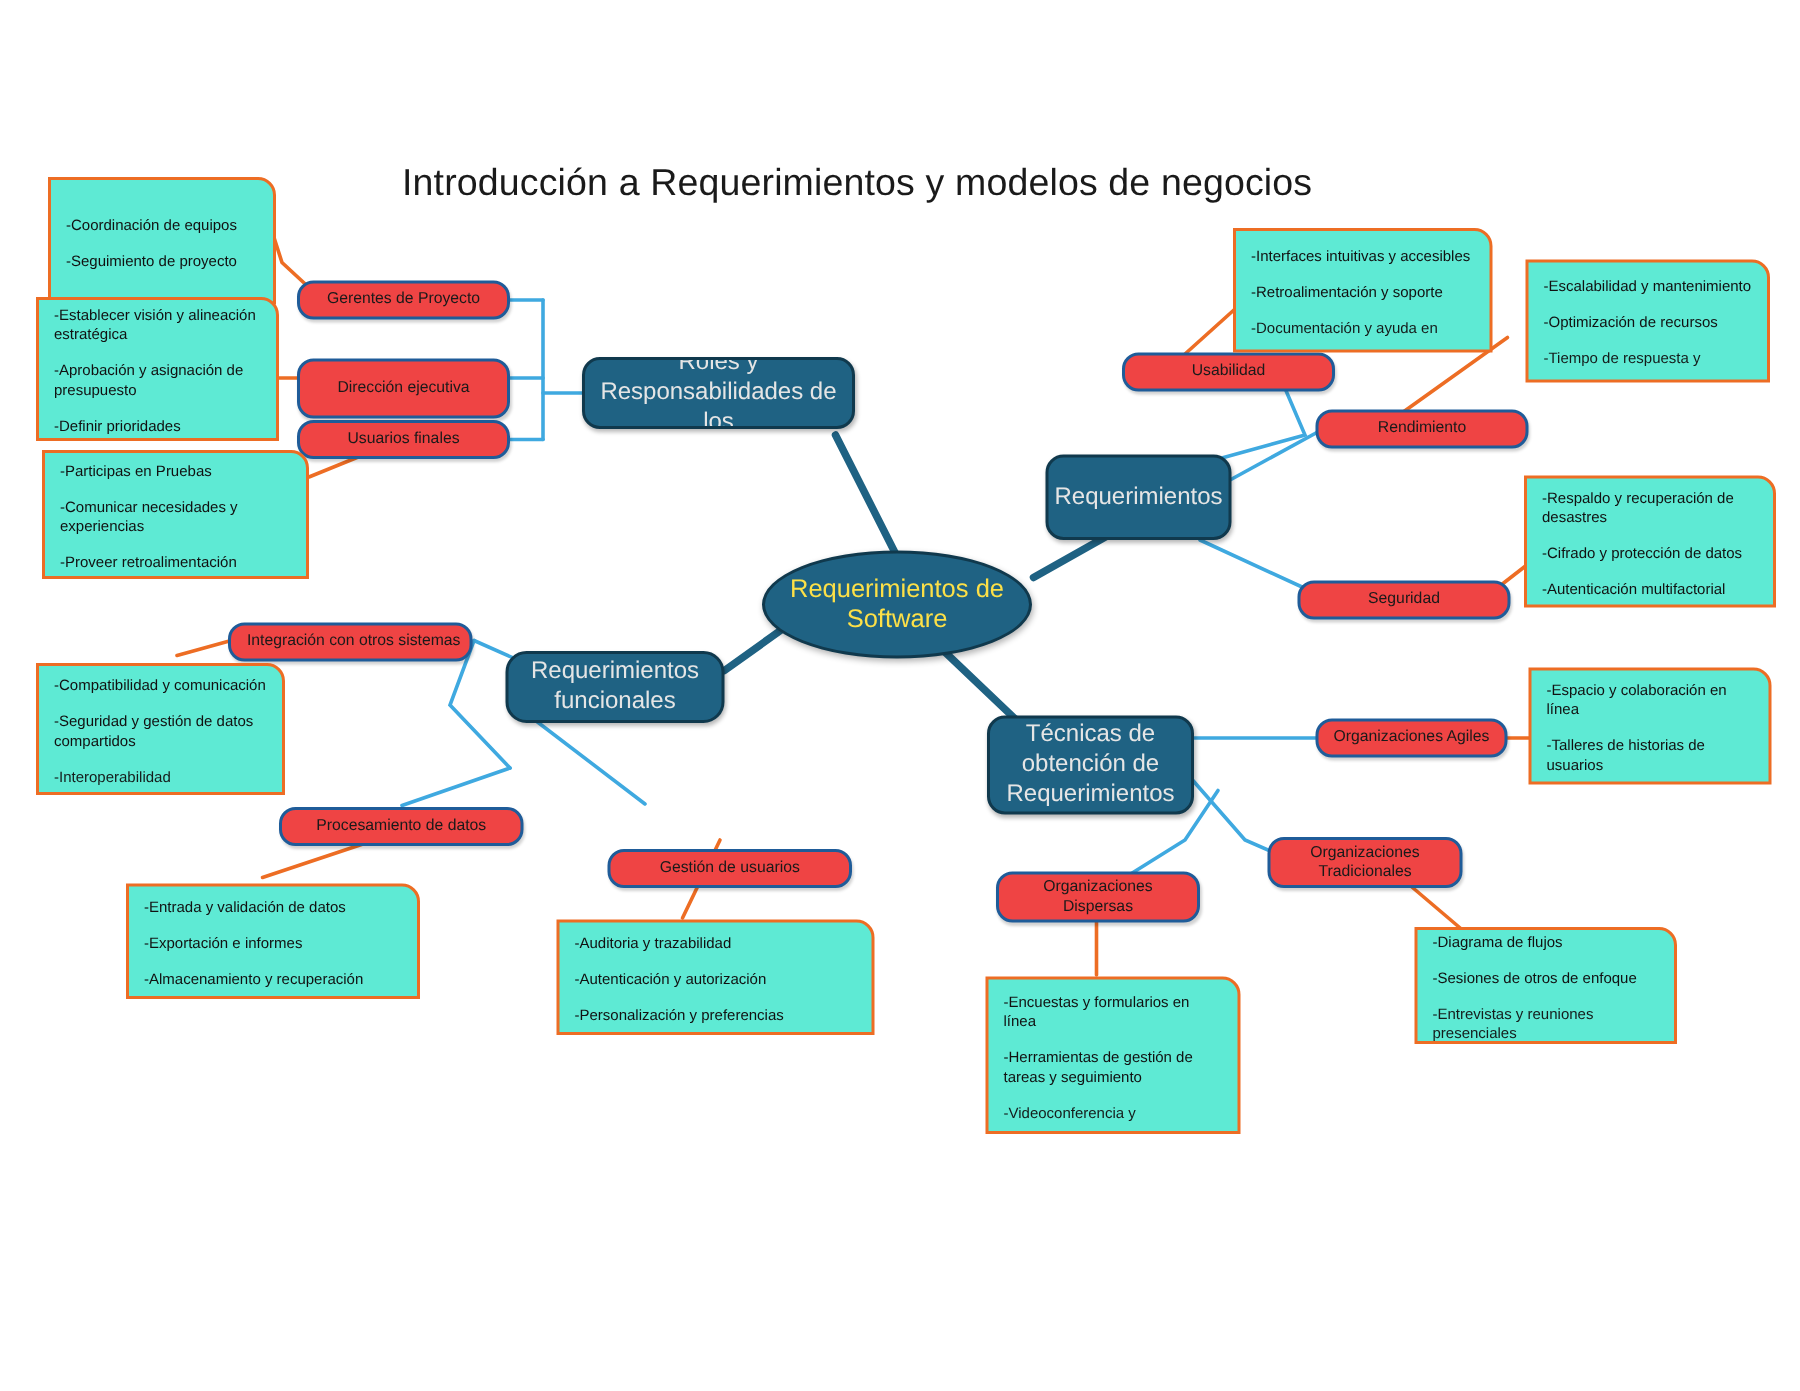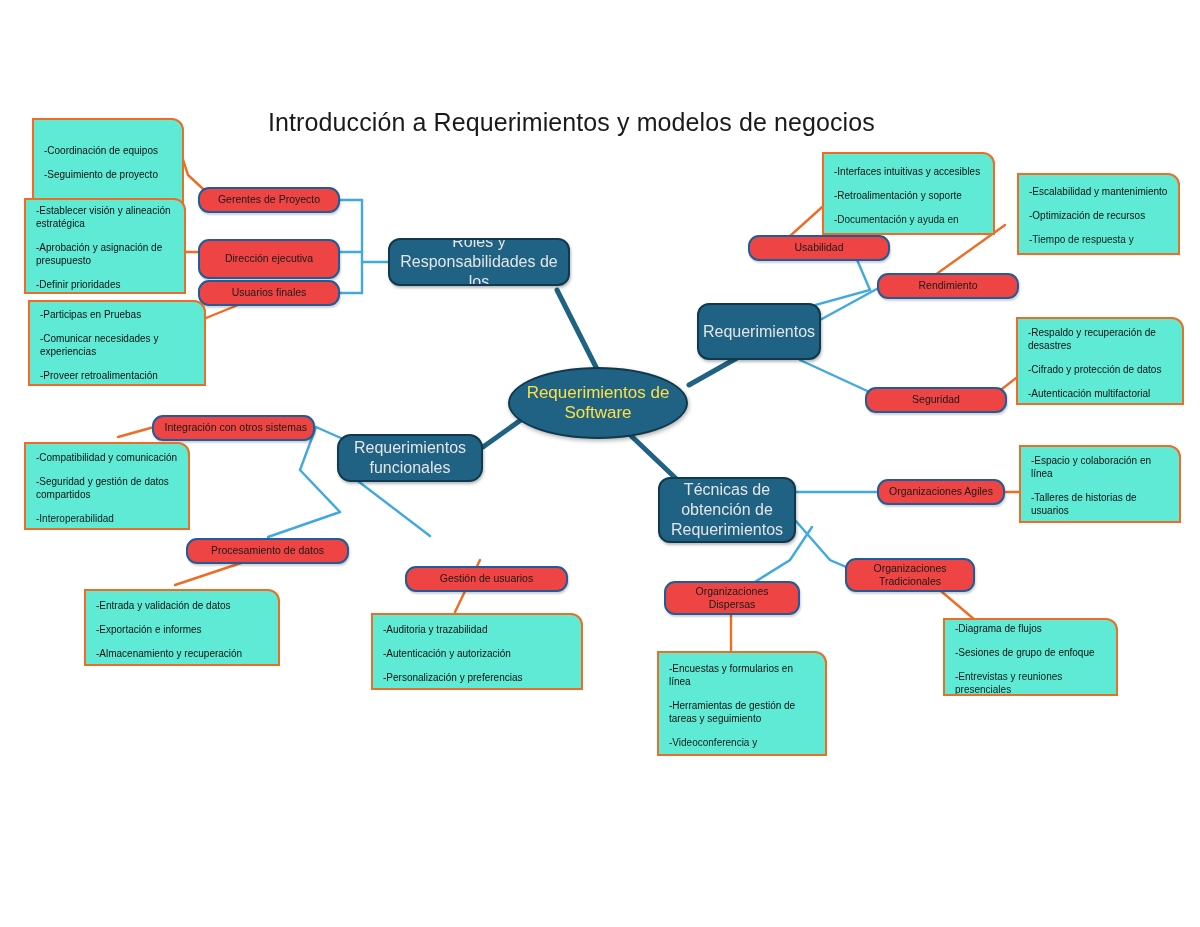--- a/index.html
+++ b/index.html
@@ -225,21 +225,21 @@
     <p>-Personalización y preferencias</p>
   </div>
 
   <div class="note stack" style="left:1019px;top:445px;width:162px;height:78px;">
     <p>-Espacio y colaboración en línea</p>
     <p>-Talleres de historias de usuarios</p>
   </div>
 
   <div class="note stack clip" style="left:943px;top:618px;width:175px;height:78px;">
     <p>-Diagrama de flujos</p>
-    <p>-Sesiones de grupo de enfoque</p>
+    <p>-Sesiones de otros de enfoque</p>
     <p>-Entrevistas y reuniones presenciales</p>
   </div>
 
   <div class="note stack clip" style="left:657px;top:651px;width:170px;height:105px;">
     <p>-Encuestas y formularios en línea</p>
     <p>-Herramientas de gestión de tareas y seguimiento</p>
     <p>-Videoconferencia y</p>
   </div>
 
 </div>

